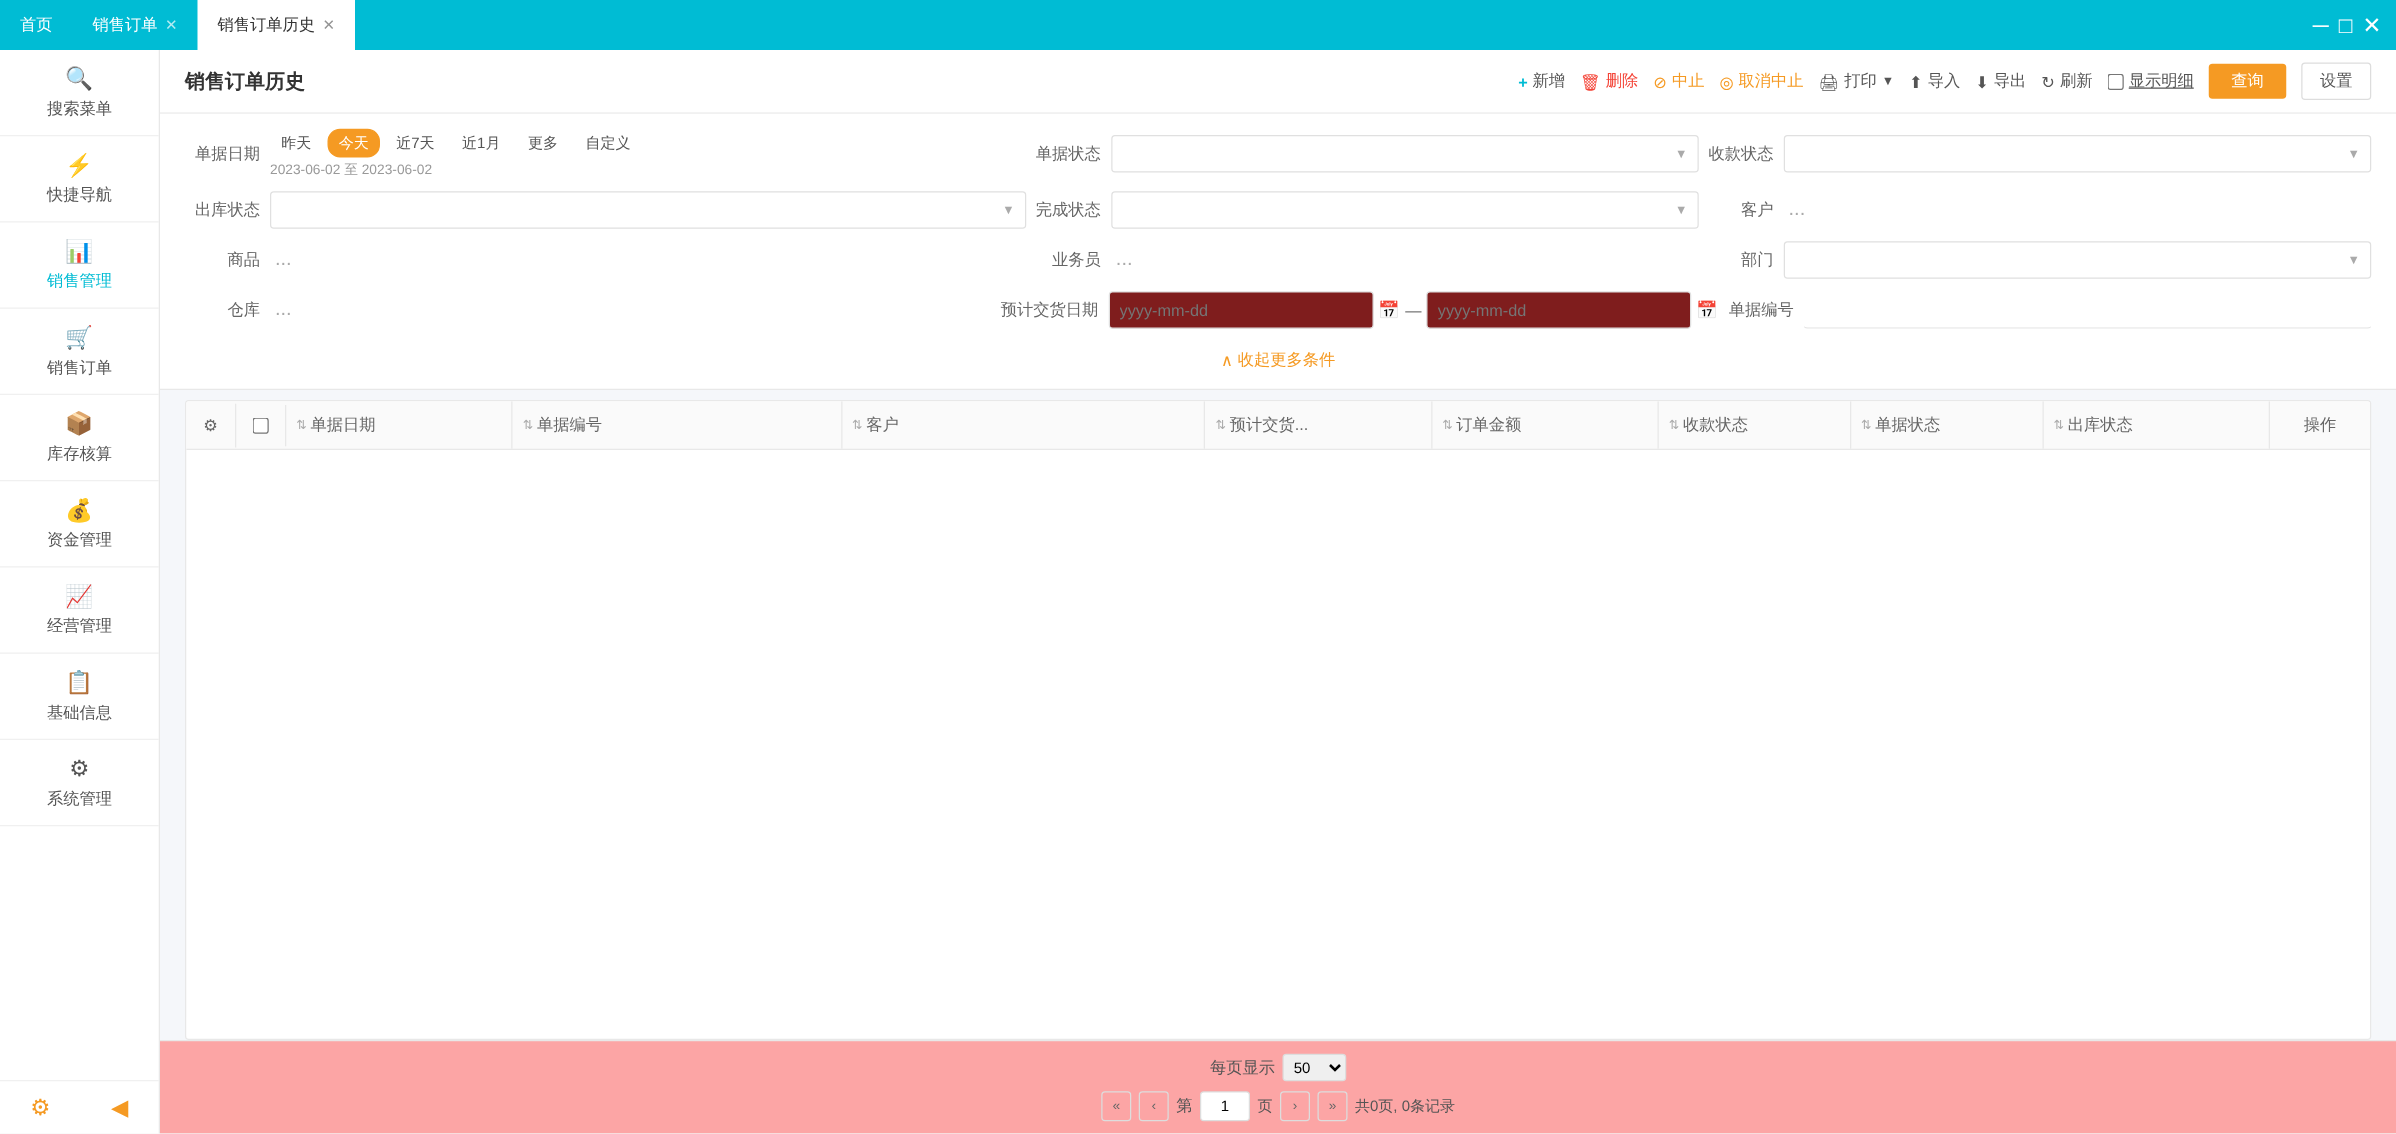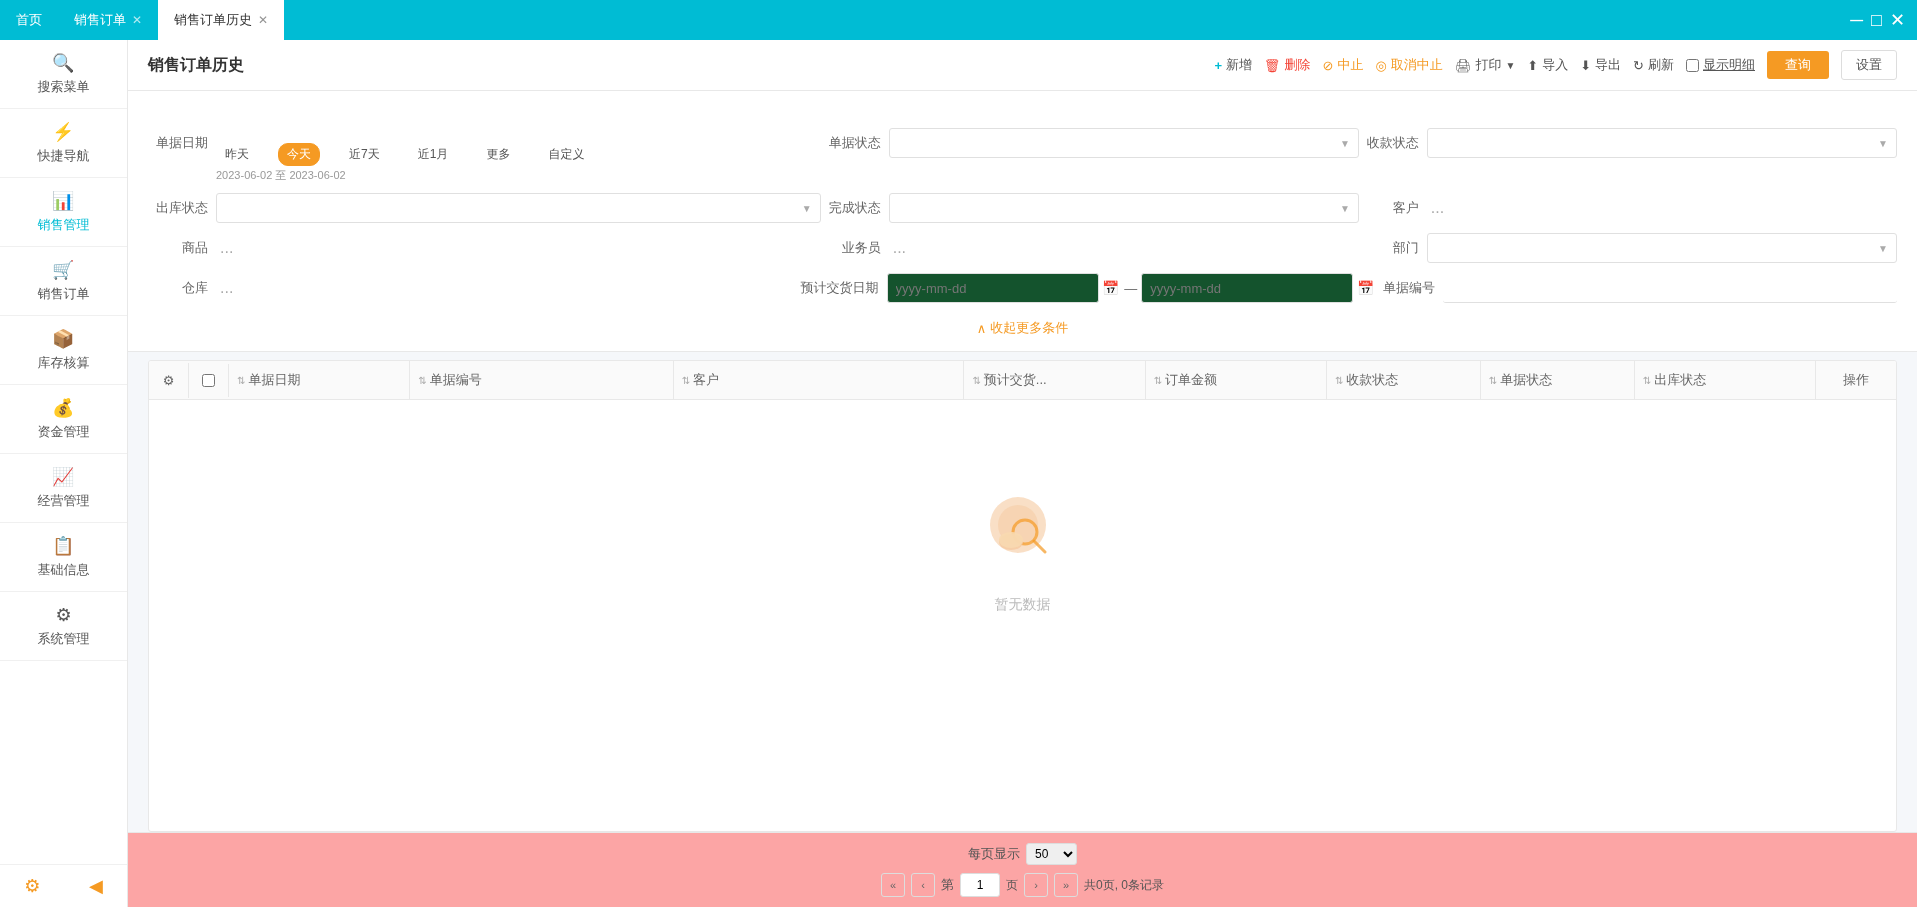--- a/index.html
+++ b/index.html
@@ -218,41 +218,40 @@
       align-items: center;
       gap: 4px;
       flex: 1;
     }
     .date-input-field {
       flex: 1;
       border: 1px solid #e0e0e0;
       border-radius: 3px;
       padding: 4px 8px;
       color: #999;
-      background: #14532d;
+      background: #7f1d1d;
       height: 30px;
       outline: none;
       min-width: 80px;
     }
     .date-icon { color: #f59a23; font-size: 14px; cursor: pointer; }
     .date-separator { color: #666; }
     .ellipsis-btn {
       color: #aaa;
       cursor: pointer;
       padding: 0 4px;
       font-size: 16px;
     }
 
     
     .date-quick-btns {
       display: flex;
       align-items: center;
-      gap: 20px;
+      gap: 4px;
       margin-right: 8px;
-      margin-top: 40px;
     }
     .date-quick-btn {
       padding: 2px 8px;
       border-radius: 10px;
       cursor: pointer;
       font-size: 12px;
       color: #555;
       border: 1px solid transparent;
     }
     .date-quick-btn.active {
@@ -663,31 +662,20 @@
           </div>
           <div class="th th-warehouse">
             <span class="sort-icon">⇅</span>
             <span>出库状态</span>
           </div>
           <div class="th th-operation">
             <span>操作</span>
           </div>
         </div>
 
-        <div class="empty-state">
-          <svg class="empty-icon" viewBox="0 0 100 100" xmlns="http://www.w3.org/2000/svg">
-            <circle cx="45" cy="45" r="28" fill="#f5c9a0" opacity="0.6"></circle>
-            <circle cx="45" cy="45" r="20" fill="#f5c9a0" opacity="0.5"></circle>
-            <circle cx="52" cy="52" r="12" fill="none" stroke="#f59a23" stroke-width="3" opacity="0.7"></circle>
-            <line x1="61" y1="61" x2="72" y2="72" stroke="#f59a23" stroke-width="3" stroke-linecap="round" opacity="0.7"></line>
-            <ellipse cx="38" cy="62" rx="12" ry="8" fill="#f5c9a0" opacity="0.8"></ellipse>
-            <ellipse cx="38" cy="60" rx="12" ry="8" fill="#f8d9b0" opacity="0.9"></ellipse>
-          </svg>
-          <span class="empty-text">暂无数据</span>
-        </div>
       </div>
     </div>
 
     <div class="footer">
       <div class="page-size-select">
         <span>每页显示</span>
         <select>
           <option>50</option>
           <option>10</option>
           <option>20</option>

